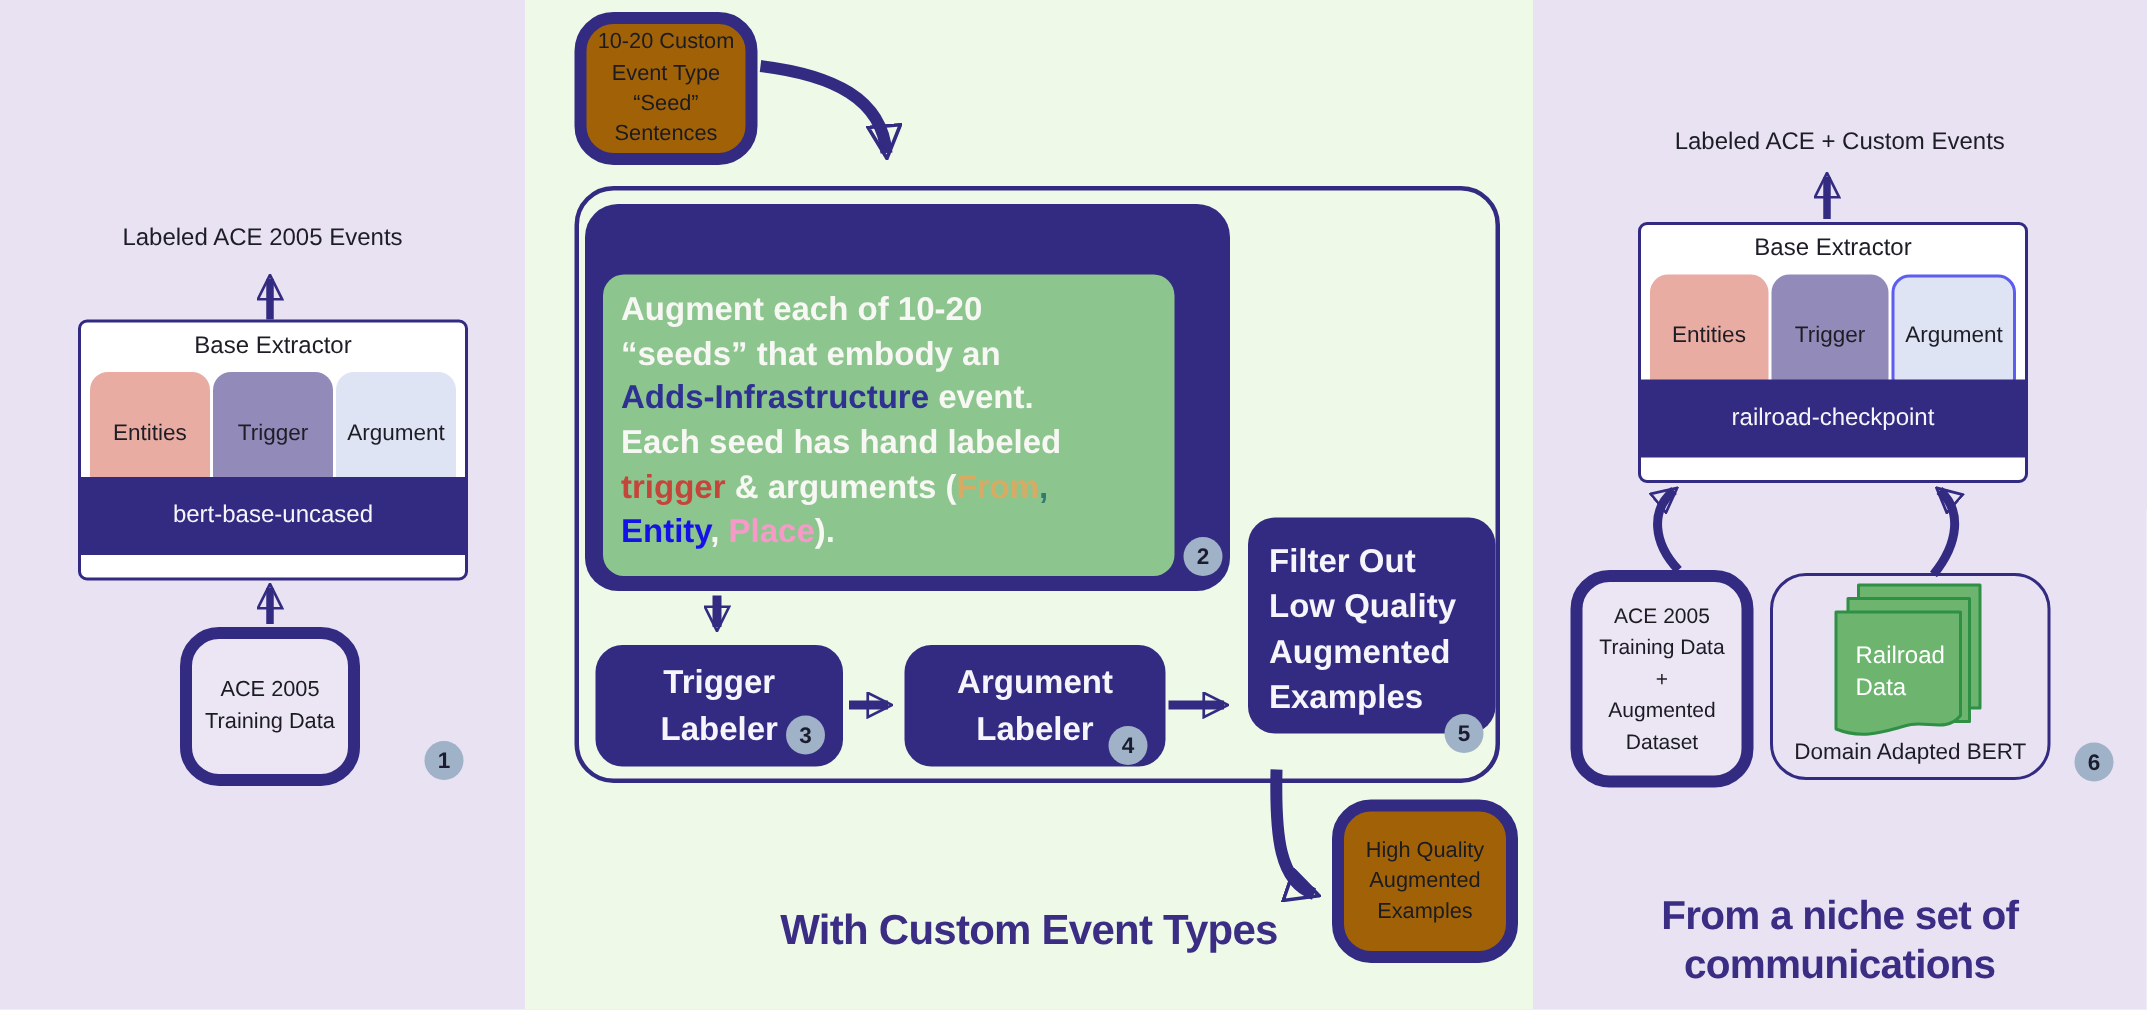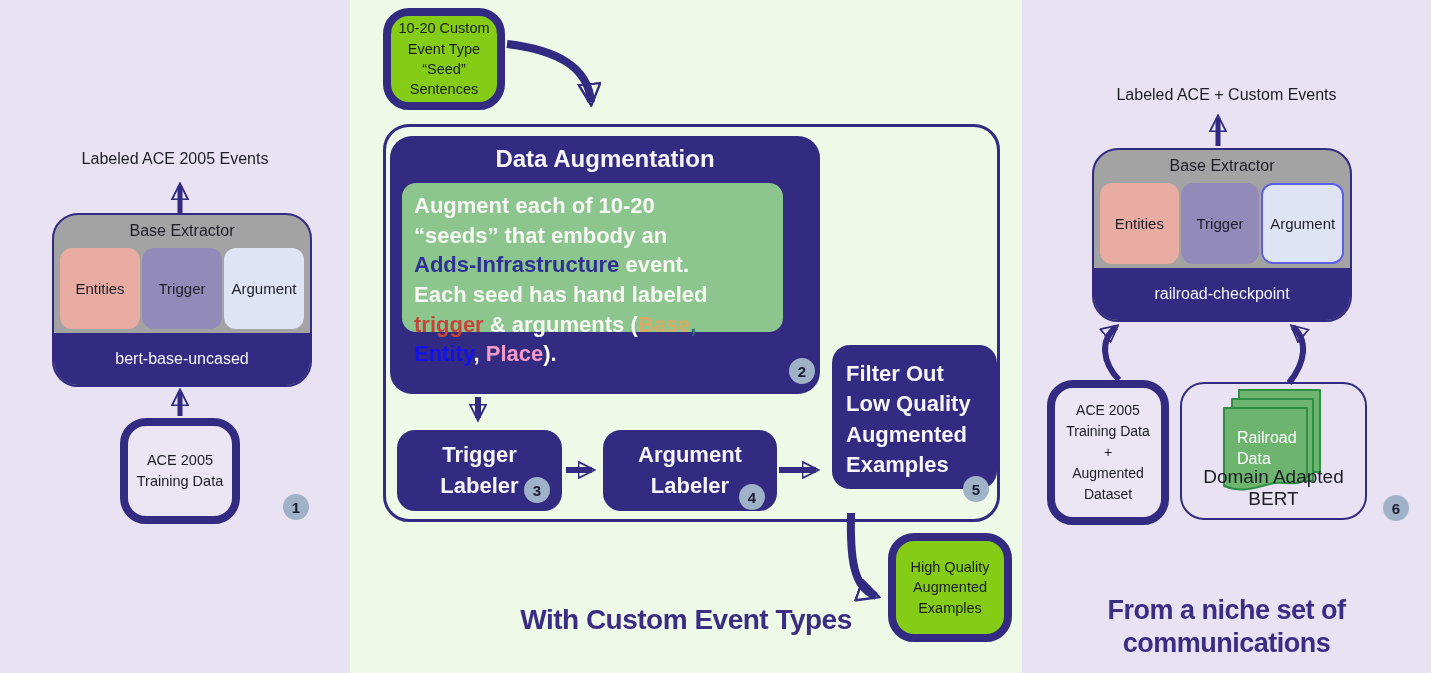--- a/index.html
+++ b/index.html
@@ -8,54 +8,54 @@
   .panel{position:absolute;top:0;height:673px;}
   .panel-left{left:0;width:350px;background:#e9e2f2;}
   .panel-mid{left:350px;width:672px;background:#eef9e8;}
   .panel-right{left:1022px;width:409px;background:#e9e2f2;}
 
   .abs{position:absolute;}
   .preline{white-space:pre-line;}
 
   .out-label{width:100%;font-size:16px;color:#1d1d26;text-align:center;}
 
-  .extractor{background:#a3a3a3;border:2.5px solid #322b81;border-radius:26px;overflow:hidden;}
+  .extractor{background:#ffffff;border:2.5px solid #322b81;border-radius:6px;overflow:hidden;}
   .extractor-title{position:absolute;top:7px;left:0;width:100%;text-align:center;font-size:16px;color:#1d1d26;}
   .comp-row{position:absolute;left:6px;right:6px;top:33px;height:81px;display:flex;gap:2px;}
   .comp{flex:1;border-radius:12px;display:flex;align-items:center;justify-content:center;font-size:15px;color:#1d1d26;}
   .comp-entities{background:#e9aca3;}
   .comp-trigger{background:#928ab8;}
   .comp-argument{background:#dfe4f4;}
   .comp-argument-bordered{background:#dfe4f4;border:2px solid #5d5df0;}
-  .base-bar{position:absolute;left:0;right:0;bottom:0;height:52px;background:#322b81;color:#f6f5fb;
+  .base-bar{position:absolute;left:0;right:0;bottom:15px;height:52px;background:#322b81;color:#f6f5fb;
     display:flex;align-items:center;justify-content:center;font-size:16px;}
 
   .thickbox{background:#ece5f4;border:8px solid #322b81;border-radius:26px;
     display:flex;align-items:center;justify-content:center;text-align:center;
     font-size:14.5px;color:#1b1b22;line-height:1.42;}
-  .thickbox-green{background:#84cc16;}
+  .thickbox-green{background:#a16207;}
 
   .panel-title{width:100%;text-align:center;font-weight:700;color:#3b2d84;font-size:28px;letter-spacing:-0.5px;}
 
   .container-frame{border:3px solid #322b81;border-radius:26px;background:transparent;}
   .navybox{background:#322b81;border-radius:18px;color:#f6f5fb;}
   .da-box{border-radius:22px;}
   .da-title{position:absolute;top:9px;left:0;width:100%;text-align:center;font-weight:700;font-size:24px;color:#f6f5fb;}
-  .green-box{position:absolute;left:12px;top:47px;width:381px;height:149px;background:#8dc58f;border-radius:14px;
+  .green-box{position:absolute;left:12px;top:47px;width:381px;height:201px;background:#8dc58f;border-radius:14px;
     box-sizing:border-box;padding:8px 12px;font-weight:700;font-size:22px;line-height:1.35;white-space:pre-wrap;}
   .labeler{display:flex;align-items:center;justify-content:center;text-align:center;
     font-weight:700;font-size:22px;line-height:1.38;}
   .filter-box{box-sizing:border-box;padding:14px 0 0 14px;font-weight:700;font-size:22px;line-height:1.38;}
 
   .badge{position:absolute;width:26px;height:26px;border-radius:50%;background:#9fb2c7;
     display:flex;align-items:center;justify-content:center;font-weight:700;font-size:15px;color:#1c1c30;}
 
   .domain-box{border:2.5px solid #322b81;border-radius:24px;background:#e9e2f2;}
   .doc-label{position:absolute;left:55px;top:44px;color:#ffffff;font-size:16px;line-height:1.3;white-space:pre-line;}
-  .domain-label{position:absolute;bottom:8px;left:0;width:100%;text-align:center;font-size:19px;color:#1d1d26;}
+  .domain-label{position:absolute;bottom:8px;left:0;width:100%;text-align:center;font-size:15px;color:#1d1d26;}
 
   .arrows{position:absolute;left:0;top:0;width:1431px;height:673px;pointer-events:none;}
   .arrows path{stroke:#322b81;fill:none;}
 </style>
 </head>
 <body>
 
 <div class="stage">
 
   <section class="panel panel-left">
@@ -80,26 +80,25 @@
 
   <section class="panel panel-mid">
     <div class="abs thickbox thickbox-green preline" style="left:33px;top:8px;width:122px;height:102px;box-sizing:border-box;line-height:1.4;">10-20 Custom
 Event Type
 “Seed”
 Sentences</div>
 
     <div class="abs container-frame" style="left:33px;top:124px;width:617px;height:398px;box-sizing:border-box;"></div>
 
     <div class="abs navybox da-box" style="left:40px;top:136px;width:430px;height:258px;">
-      <div class="da-title">Data Augmentation</div>
       <div class="green-box"><span style="color: rgb(247, 247, 243);">Augment each of 10-20
 “seeds” that embody an
 </span><span style="color: rgb(46, 49, 146);">Adds-Infrastructure</span><span style="color: rgb(247, 247, 243);"> event.
 Each seed has hand labeled
-</span><span style="color: rgb(196, 70, 58);">trigger</span><span style="color: rgb(247, 247, 243);"> &amp; arguments (</span><span style="color: rgb(216, 171, 100);">Base</span><span style="color: rgb(47, 122, 114);">,</span><span style="color: rgb(247, 247, 243);">
+</span><span style="color: rgb(196, 70, 58);">trigger</span><span style="color: rgb(247, 247, 243);"> &amp; arguments (</span><span style="color: rgb(216, 171, 100);">From</span><span style="color: rgb(47, 122, 114);">,</span><span style="color: rgb(247, 247, 243);">
 </span><span style="color: rgb(21, 18, 232);">Entity</span><span style="color: rgb(247, 247, 243);">, </span><span style="color: rgb(247, 154, 201);">Place</span><span style="color: rgb(247, 247, 243);">).</span></div>
     </div>
     <div class="badge" style="left:439px;top:358px;">2</div>
 
     <div class="abs navybox labeler preline" style="left:47px;top:430px;width:165px;height:81px;">Trigger
 Labeler</div>
     <div class="badge" style="left:174px;top:477px;">3</div>
 
     <div class="abs navybox labeler preline" style="left:253px;top:430px;width:174px;height:81px;">Argument
 Labeler</div>

